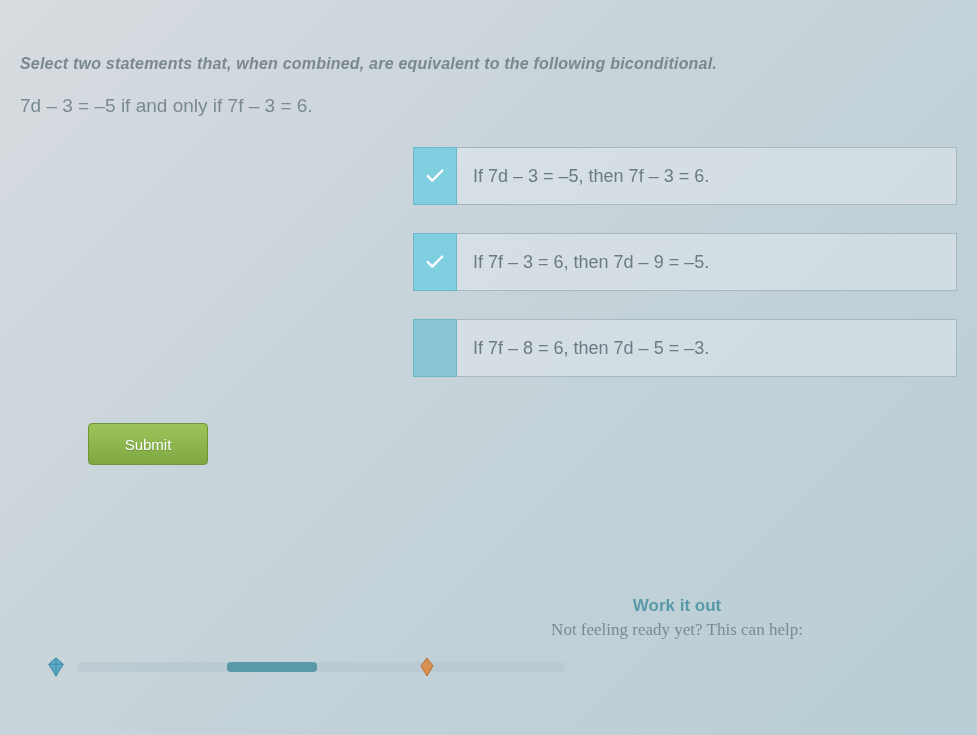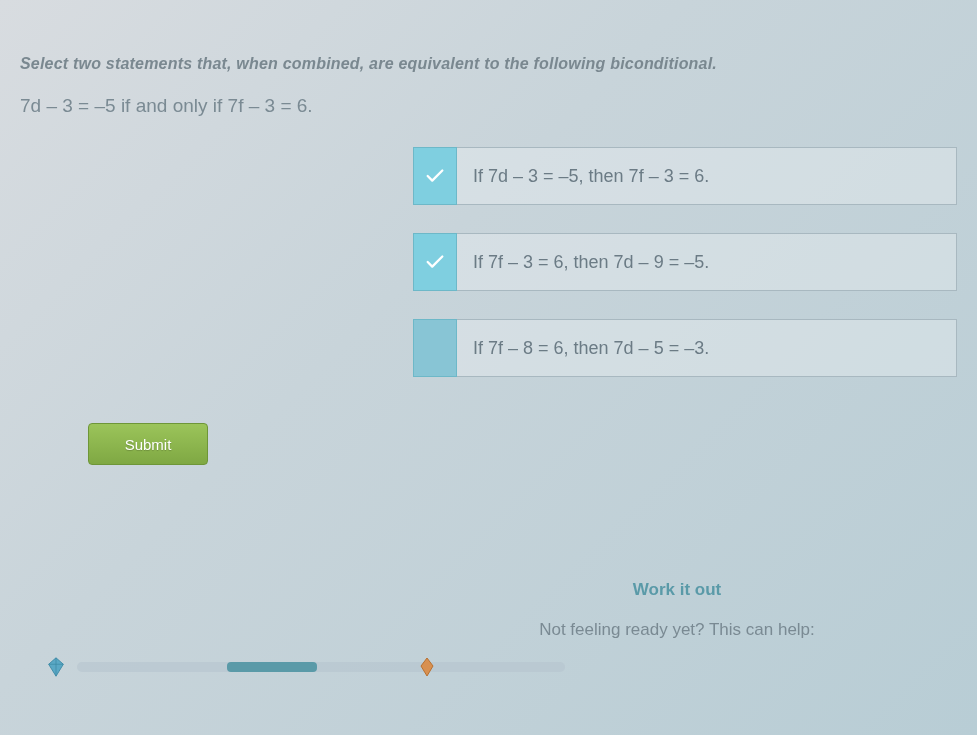--- a/index.html
+++ b/index.html
@@ -84,26 +84,27 @@
     position: absolute;
     right: 80px;
     bottom: 95px;
     text-align: center;
     width: 440px;
   }
   .work-it-out {
     color: #5a9aa8;
     font-size: 17px;
     font-weight: 600;
-    margin-bottom: 20px;
+    margin-bottom: 4px;
     cursor: pointer;
   }
   .not-ready {
     color: #7a8a93;
     font-size: 17px;
+    font-family: Liberation Serif, serif;
   }
   .progress-area {
     position: absolute;
     left: 45px;
     bottom: 55px;
     width: 520px;
     height: 26px;
     display: flex;
     align-items: center;
   }

